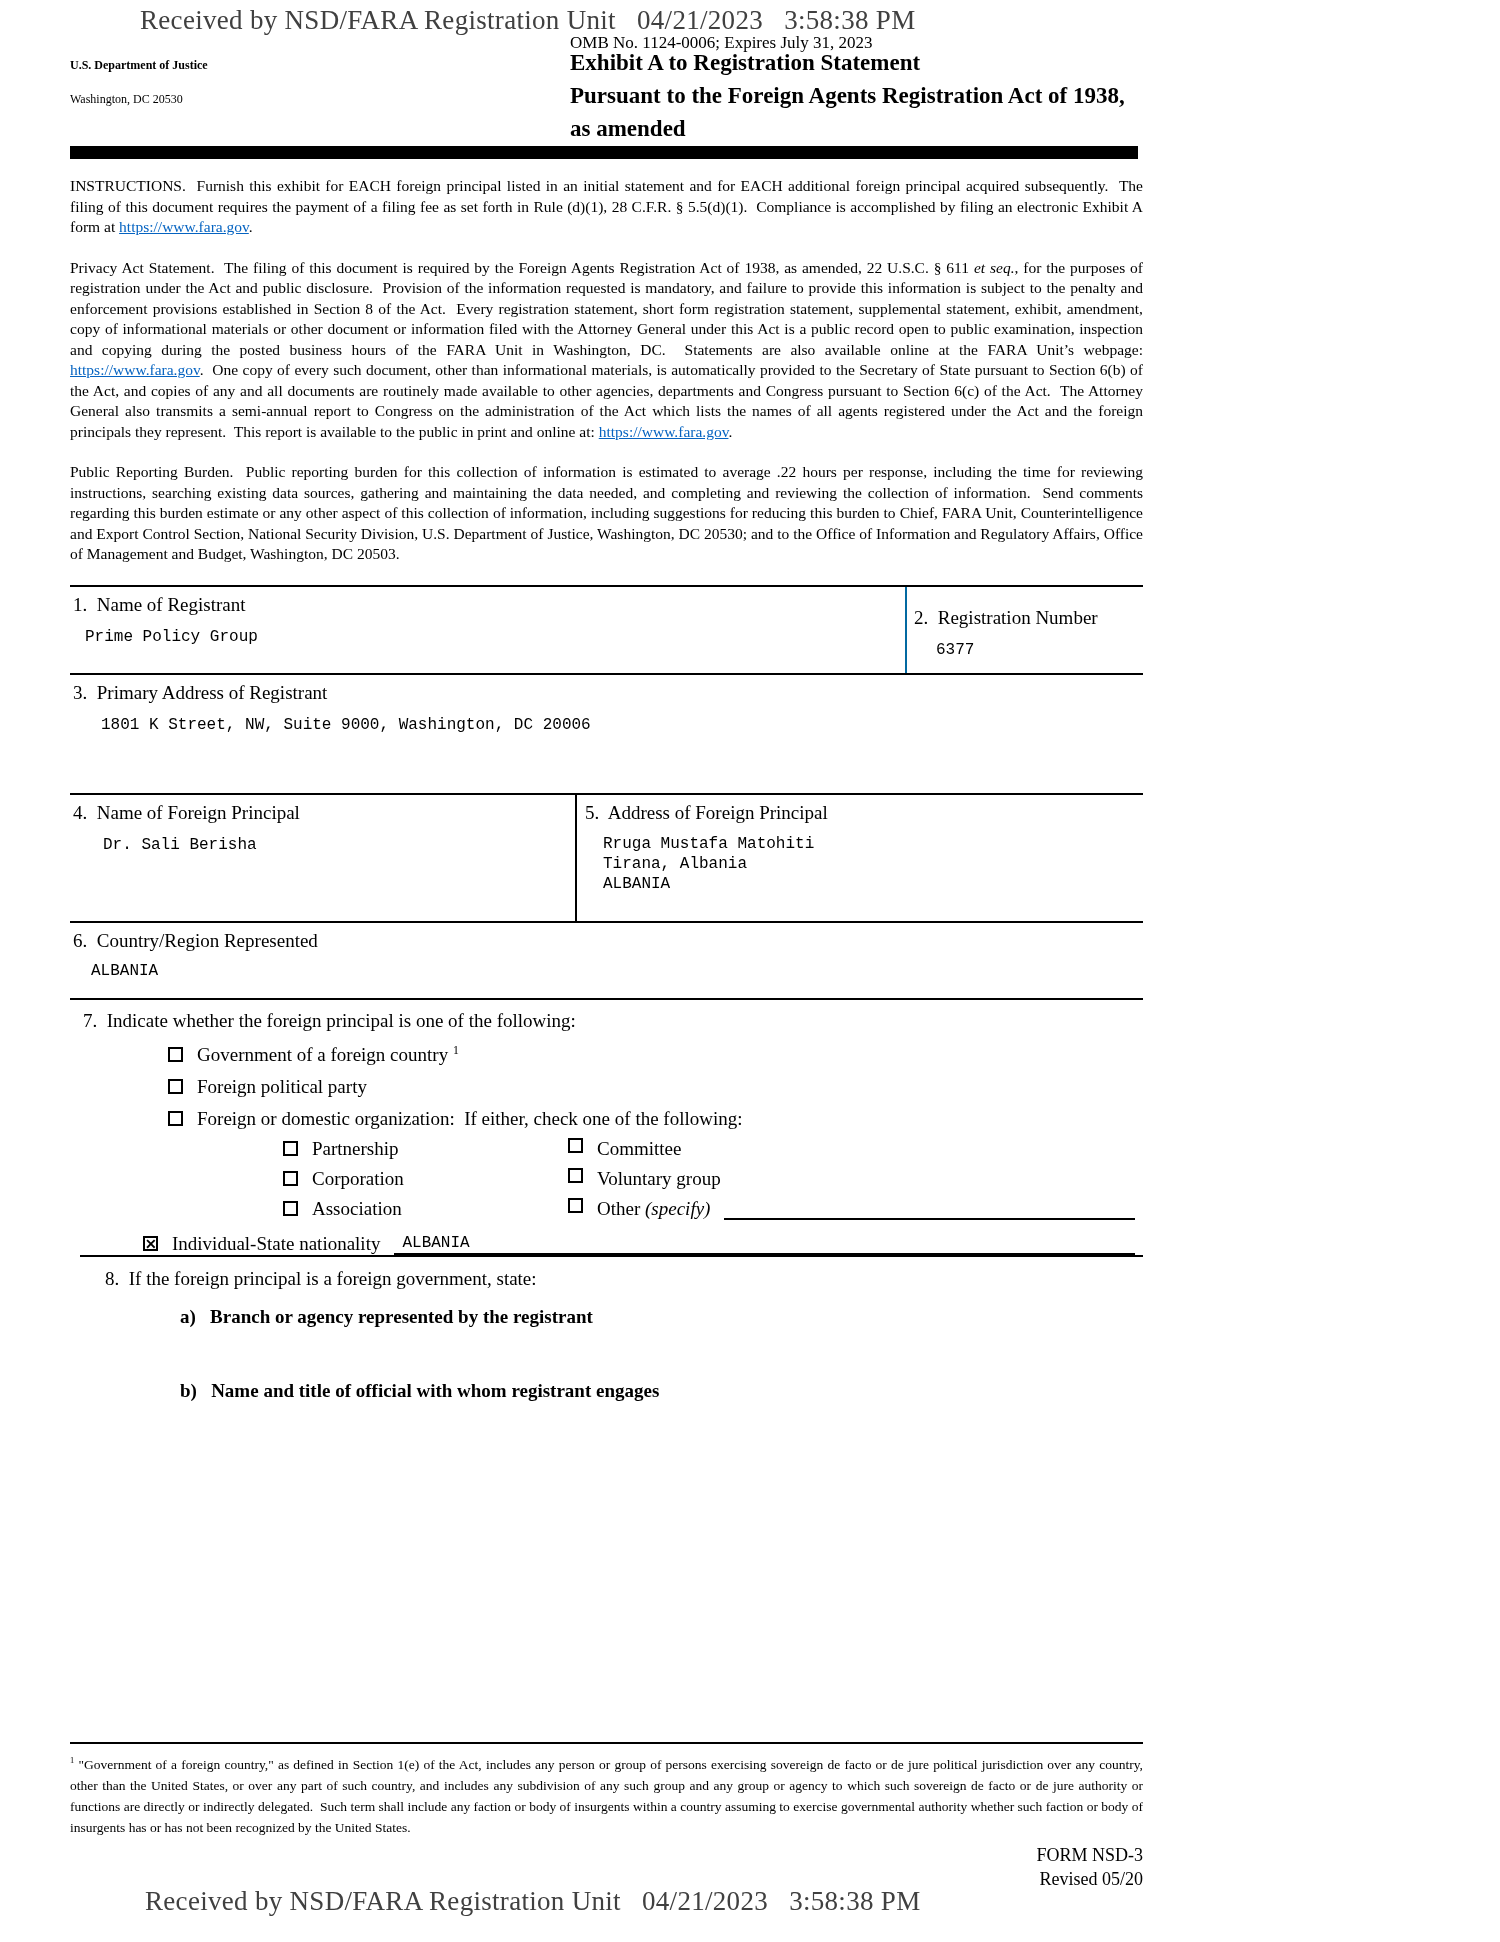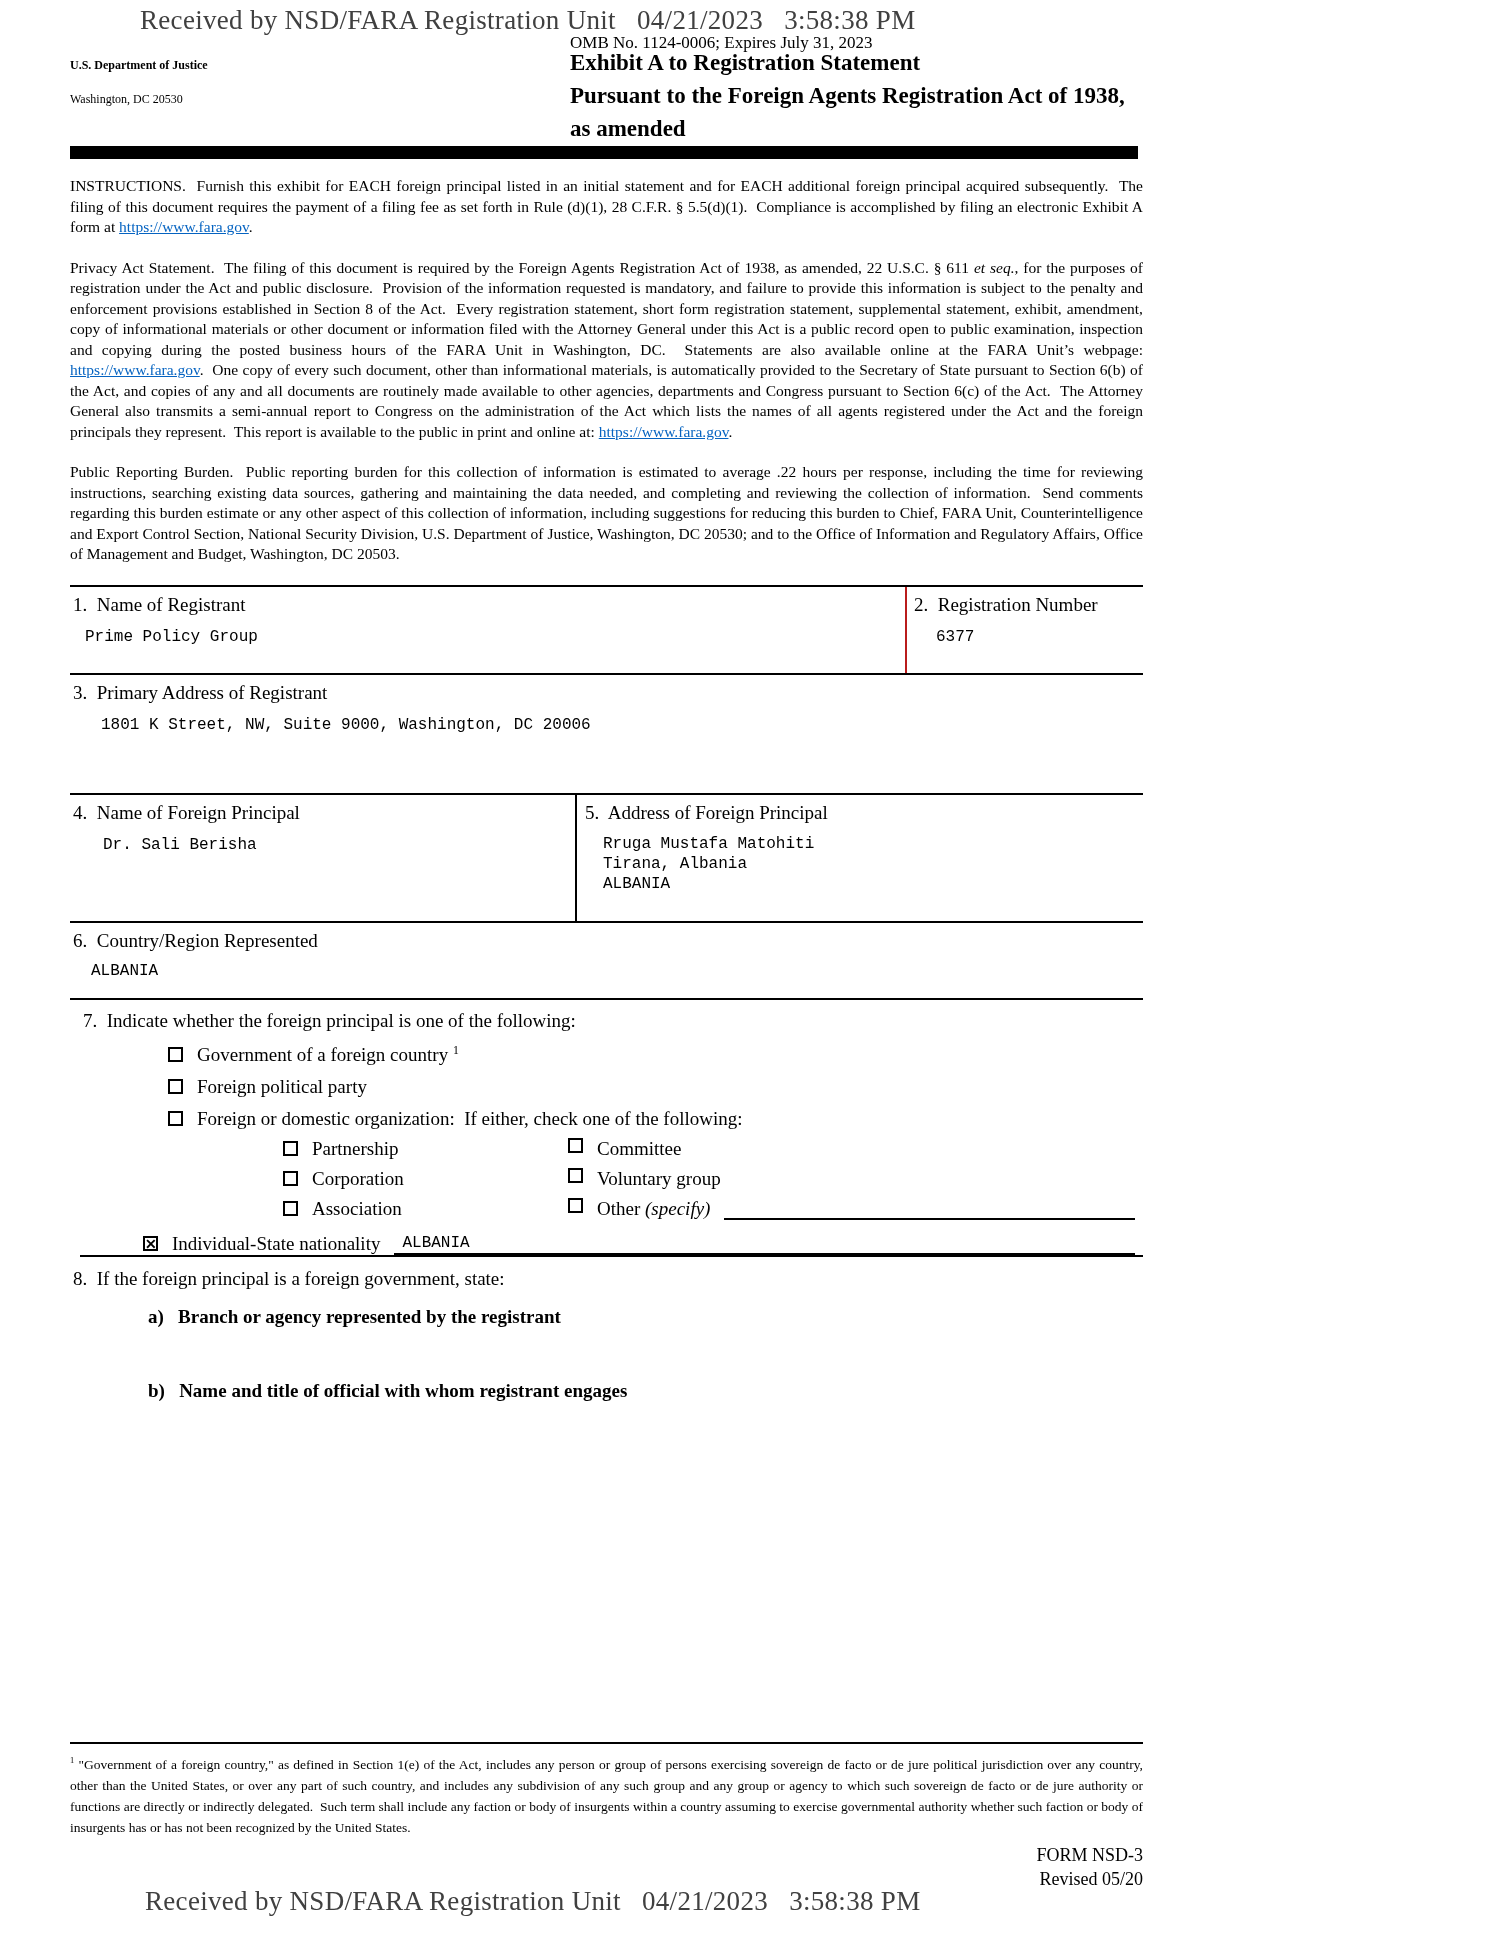--- a/index.html
+++ b/index.html
@@ -39,33 +39,33 @@
 
   
   .form-table { margin-top: 10px; border-top: 2px solid #000; font-size: 19px; }
   .trow { border-bottom: 2px solid #000; position: relative; }
   .flabel { white-space: pre-wrap; line-height: 26px; }
   .mono { font-family: "Liberation Mono", monospace; font-size: 16px; }
   .val { margin-top: 10px; }
   .r1 { display: flex; height: 88px; }
   .c-name { width: 835px; padding: 5px 0 0 3px; }
   .c-name .val { margin-left: 12px; }
-  .c-regnum { flex: 1; border-left: 2px solid #b91c1c; padding: 5px 0 0 7px; }
+  .c-regnum { flex: 1; border-left: 2px solid #0369a1; padding: 18px 0 0 7px; }
   .c-regnum .val { margin-left: 22px; }
   .r3 { height: 120px; padding: 5px 0 0 3px; }
   .r3 .val { margin-left: 28px; }
   .r45 { display: flex; height: 128px; }
   .c-fp { width: 505px; padding: 5px 0 0 3px; }
   .c-fp .val { margin-left: 30px; }
   .c-fpaddr { flex: 1; border-left: 2px solid #000; padding: 5px 0 0 8px; }
   .c-fpaddr .val { margin-left: 18px; line-height: 20px; margin-top: 8px; }
   .r6 { height: 77px; padding: 5px 0 0 3px; }
   .r6 .val { margin-left: 18px; margin-top: 8px; }
   .r7 { padding: 8px 0 0 3px; margin-left: 10px; }
-  .r8 { border-bottom: none; min-height: 210px; padding: 9px 0 0 3px; }
+  .r8 { border-bottom: none; min-height: 210px; padding: 9px 0 0 3px; margin-left: 32px; }
 
   
   .cb-row { display: flex; align-items: center; margin-top: 10px; }
   .cb-row.lvl1 { padding-left: 85px; }
   .checkbox {
     width: 15px; height: 15px; border: 2px solid #000; flex: 0 0 auto;
     margin-right: 14px; display: inline-block; text-align: center;
     font: bold 14px/12px "Liberation Sans", sans-serif; color: #000;
   }
   .cb-label { font-size: 19px; white-space: pre-wrap; }

